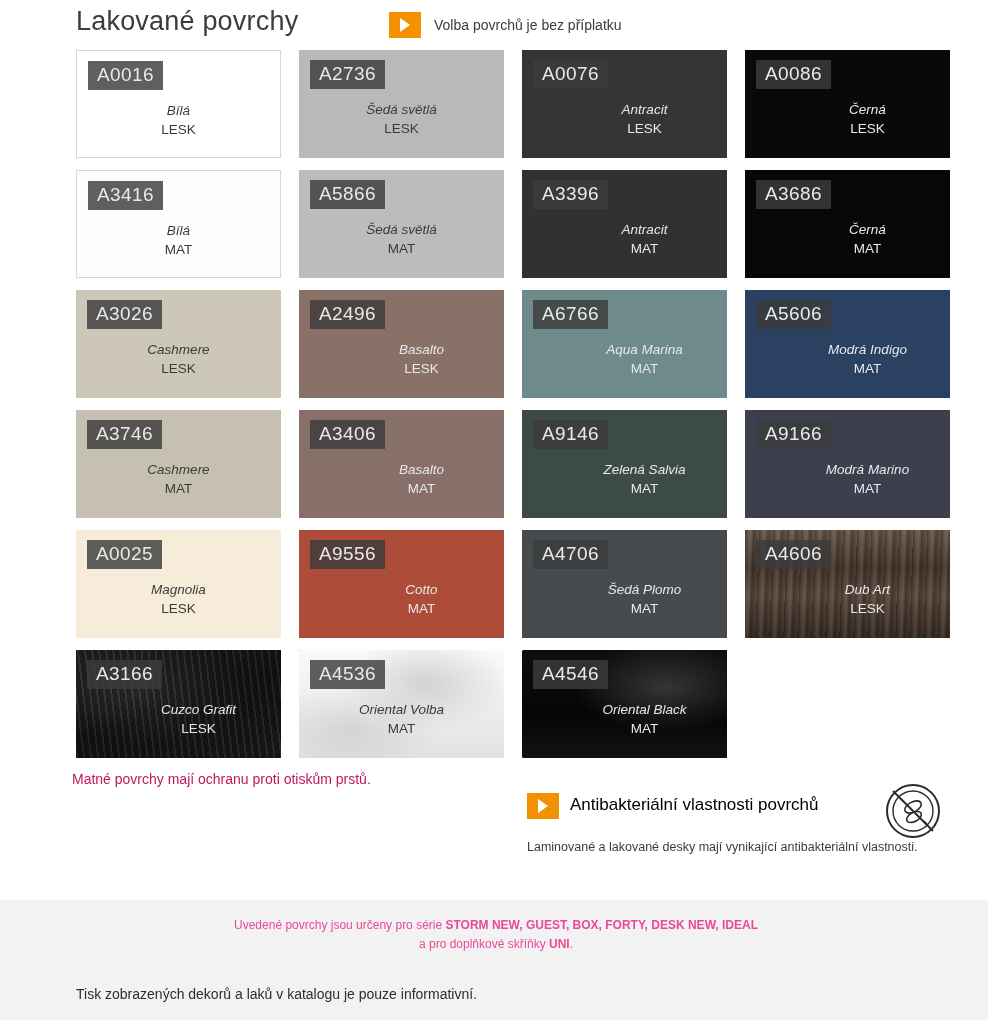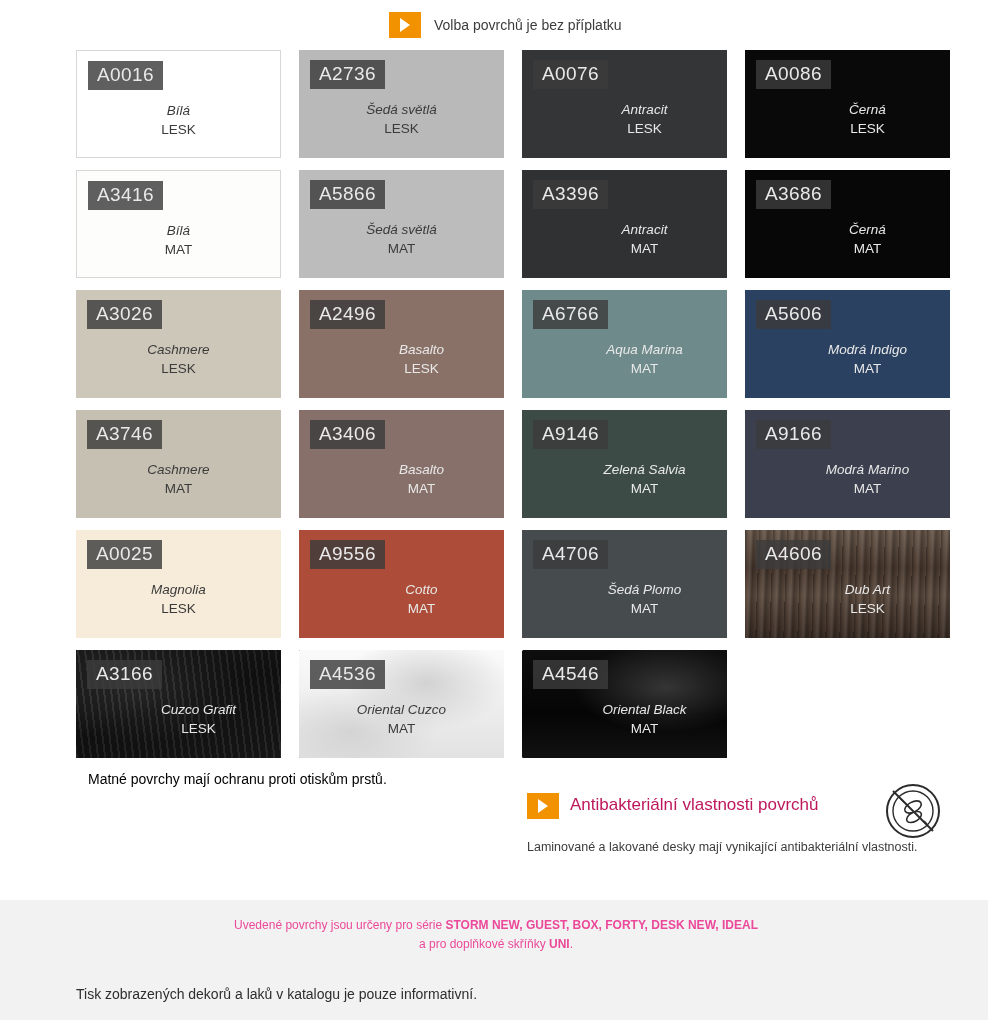--- a/index.html
+++ b/index.html
@@ -137,42 +137,42 @@
       linear-gradient(118deg, rgba(235,235,235,0.55) 0 1px, rgba(0,0,0,0) 1px 30px),
       linear-gradient(58deg, rgba(225,225,225,0.42) 0 1px, rgba(0,0,0,0) 1px 44px),
       linear-gradient(150deg, rgba(220,220,220,0.30) 0 1px, rgba(0,0,0,0) 1px 18px),
       radial-gradient(ellipse at 70% 35%, rgba(255,255,255,0.18), rgba(0,0,0,0) 45%),
       linear-gradient(180deg, #0e0e0e 0%, #050505 60%, #121212 100%);
   }
 
   
   .matte-note {
     position: absolute;
-    left: 88px;
+    left: 72px;
     top: 771px;
     font-size: 14px;
-    color: #000000;
+    color: #be185d;
   }
   .anti-flag {
     position: absolute;
     left: 527px;
     top: 793px;
     width: 32px;
     height: 26px;
     background: #f39200;
     display: flex;
     align-items: center;
     justify-content: center;
   }
   .anti-title {
     position: absolute;
     left: 570px;
     top: 795px;
     font-size: 17px;
-    color: #be185d;
+    color: #000000;
   }
   .anti-body {
     position: absolute;
     left: 527px;
     top: 838px;
     width: 440px;
     font-size: 12.5px;
     line-height: 1.52;
     color: #3c3c3c;
   }
@@ -209,20 +209,21 @@
     left: 76px;
     top: 986px;
     font-size: 14px;
     color: #2d2d2d;
   }
 </style>
 </head>
 <body>
 
 <div class="header">
+  <div class="page-title">Lakované povrchy</div>
   <div class="note-flag">
     <svg width="14" height="16" viewBox="0 0 14 16" aria-hidden="true">
       <polygon points="2,1 12,8 2,15" fill="#ffffff"></polygon>
     </svg>
   </div>
   <div class="note-text">Volba povrchů je bez příplatku</div>
 </div>
 
 <div class="grid">
 
@@ -407,21 +408,21 @@
       <div class="code-chip">A3166</div>
       <div class="labels">
         <div class="lbl-name">Cuzco Grafit</div>
         <div class="lbl-finish">LESK</div>
       </div>
     </div>
     <div class="swatch light">
       <div class="bg tex-marble-w"></div>
       <div class="code-chip">A4536</div>
       <div class="labels">
-        <div class="lbl-name">Oriental Cuzco</div>
+        <div class="lbl-name">Oriental Volba</div>
         <div class="lbl-finish">MAT</div>
       </div>
     </div>
     <div class="swatch dark">
       <div class="bg tex-marble-b"></div>
       <div class="code-chip">A4546</div>
       <div class="labels">
         <div class="lbl-name">Oriental Black</div>
         <div class="lbl-finish">MAT</div>
       </div>

